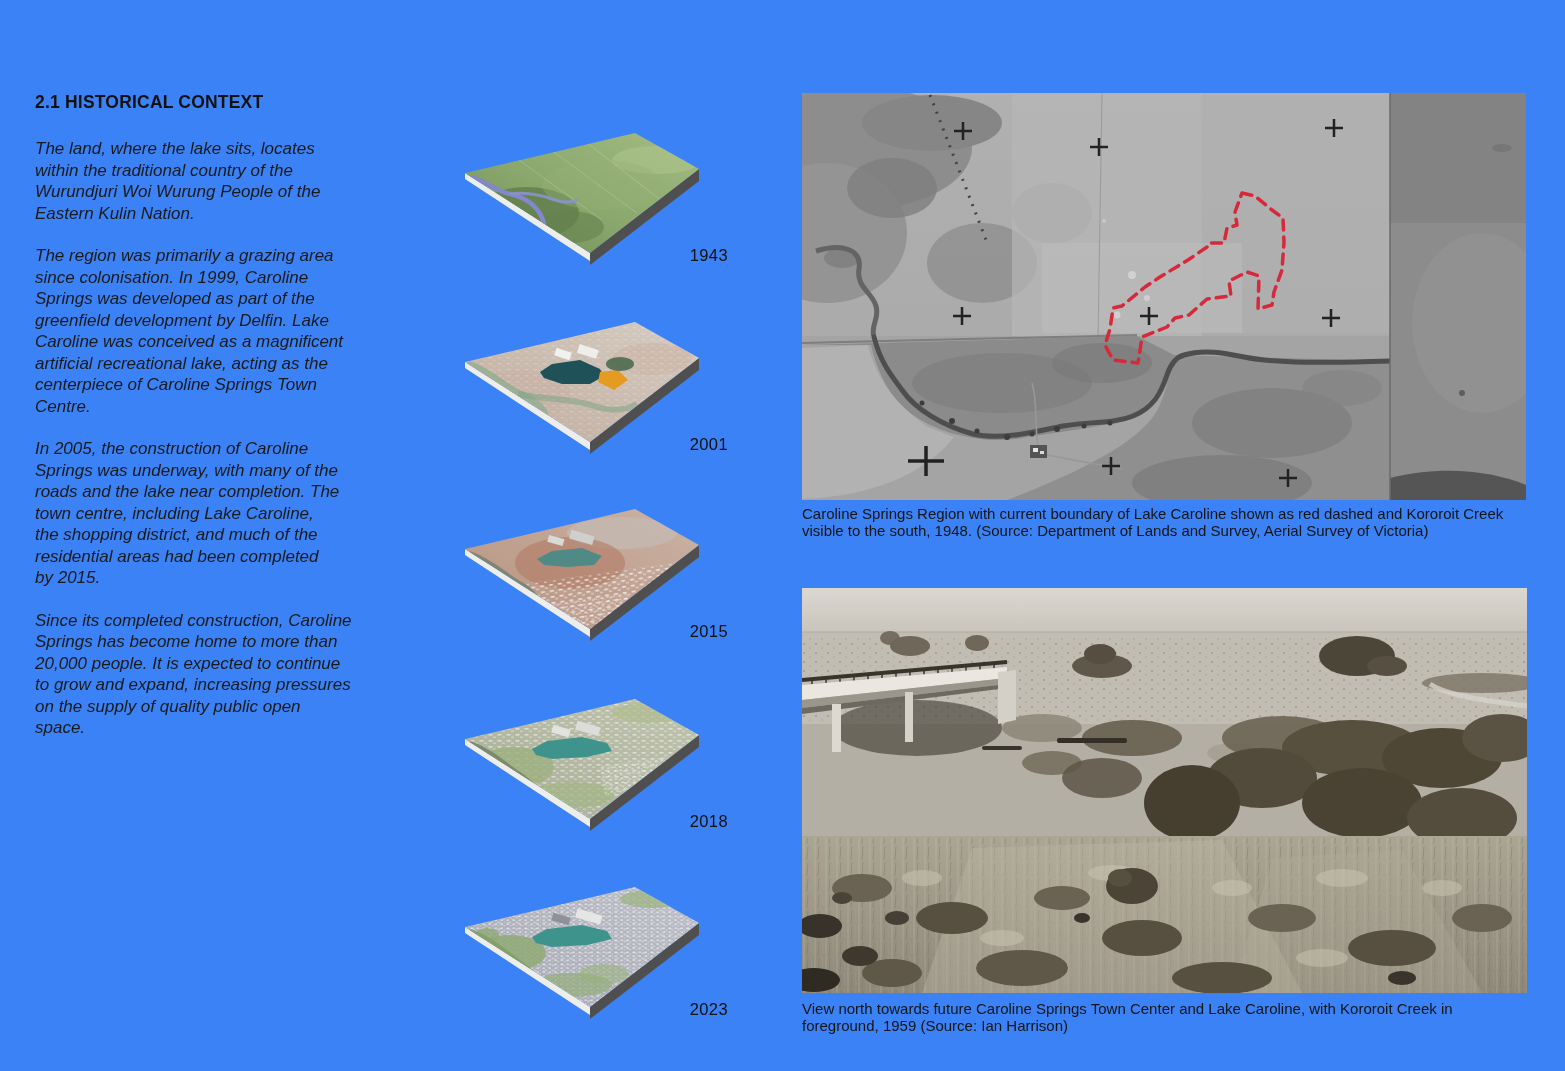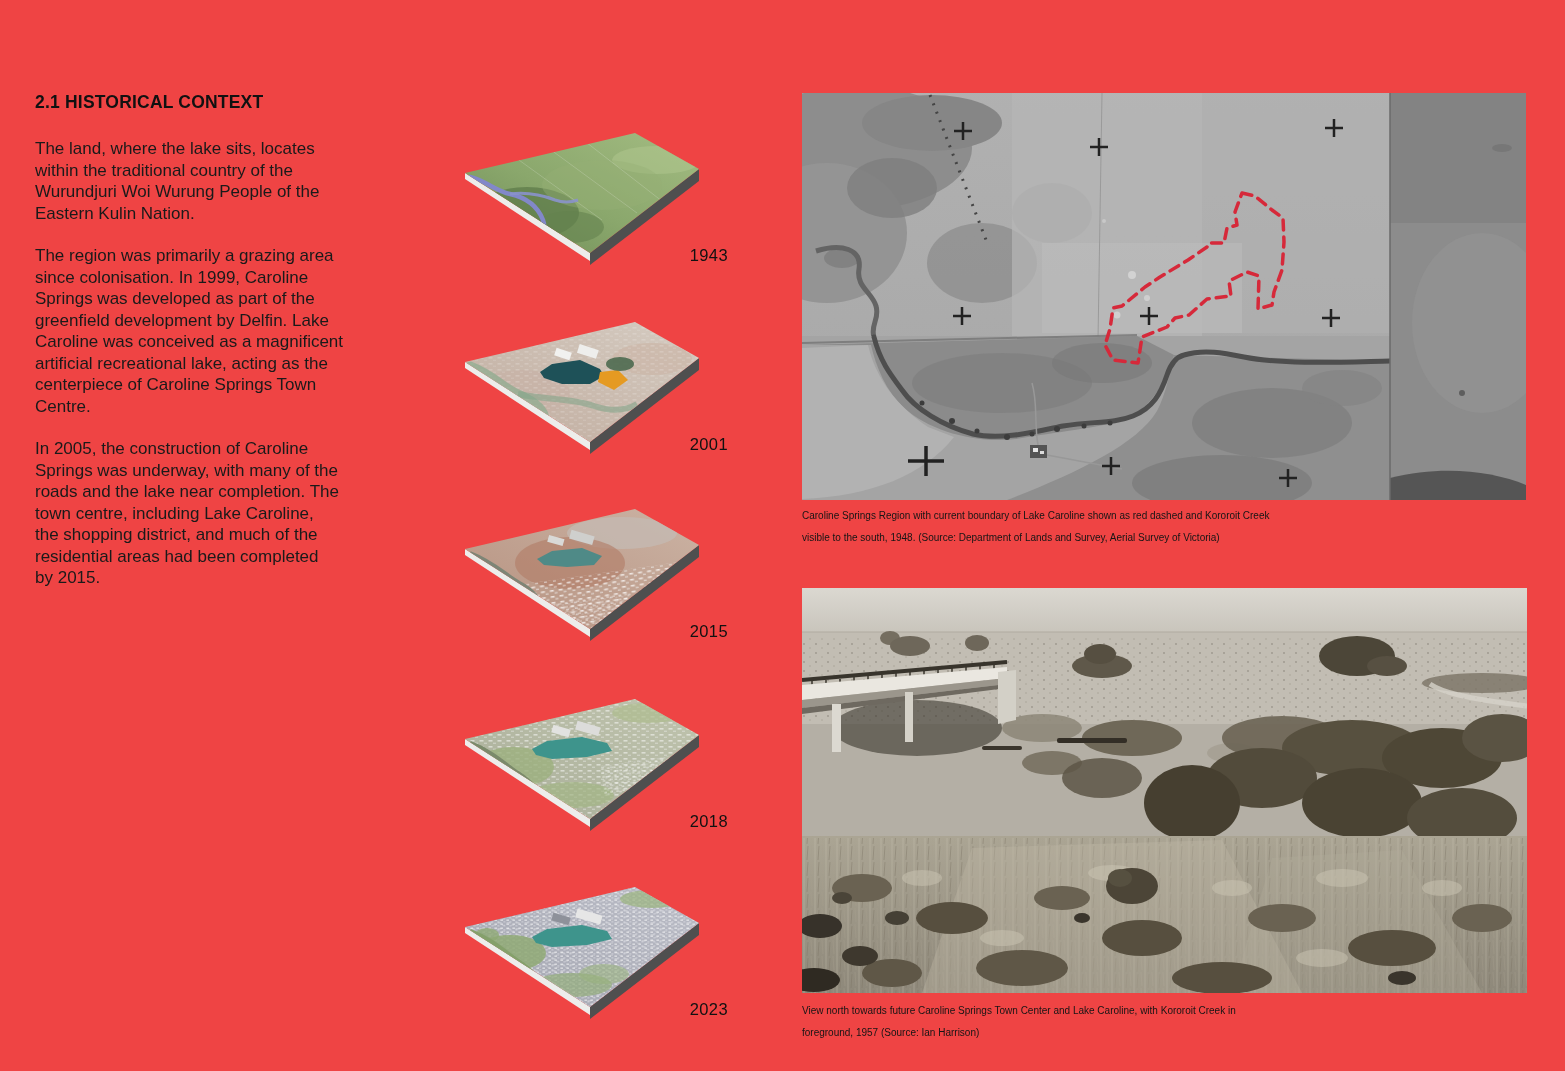--- a/index.html
+++ b/index.html
@@ -1,26 +1,26 @@
 <!DOCTYPE html>
 <html><head>
 <meta charset="utf-8">
 <style>
   html,body{margin:0;padding:0;background:#ffffff;}
-  .page{position:relative;width:1565px;height:1071px;background:#ef4444;overflow:hidden;
+  .page{position:relative;width:1565px;height:1071px;background:#3b82f6;overflow:hidden;
         font-family:"Liberation Sans","DejaVu Sans",sans-serif;color:#1a1a1a;}
   .text-col{position:absolute;left:35px;top:92px;width:362px;}
   .heading{font-size:17.5px;font-weight:bold;letter-spacing:.2px;margin:0 0 25px 0;color:#111;}
-  .para{font-size:17px;line-height:21.5px;margin:0 0 21px 0;white-space:pre-line;}
+  .para{font-size:17px;line-height:21.5px;margin:0 0 21px 0;white-space:pre-line;font-style:italic;}
   .map-fig{position:absolute;left:452px;width:290px;height:142px;}
   .map-fig svg{position:absolute;left:0;top:0;display:block;}
   .year{position:absolute;right:14px;bottom:2px;font-size:16.5px;letter-spacing:.4px;color:#111;}
   .photo-fig{position:absolute;left:802px;}
   .photo-fig svg{display:block;}
-  .caption{position:absolute;left:802px;width:735px;font-size:10px;line-height:22px;
+  .caption{position:absolute;left:802px;width:735px;font-size:15px;line-height:17px;
            white-space:pre-line;color:#151515;}
 </style>
 </head>
 <body>
 
 <svg width="0" height="0" style="position:absolute" aria-hidden="true">
   <defs>
     <pattern id="urb" width="9" height="6" patternUnits="userSpaceOnUse">
       <rect x="0.5" y="1" width="4" height="1.6" fill="#ffffff" opacity=".9"></rect>
       <rect x="5" y="3.6" width="3" height="1.4" fill="#f2f2f2" opacity=".7"></rect>
@@ -57,20 +57,26 @@
 artificial recreational lake, acting as the
 centerpiece of Caroline Springs Town
 Centre.</p>
     <p class="para">In 2005, the construction of Caroline
 Springs was underway, with many of the
 roads and the lake near completion. The
 town centre, including Lake Caroline,
 the shopping district, and much of the
 residential areas had been completed
 by 2015.</p>
+    <p class="para">Since its completed construction, Caroline
+Springs has become home to more than
+20,000 people. It is expected to continue
+to grow and expand, increasing pressures
+on the supply of quality public open
+space.</p>
   </div>
 
   <div class="map-fig" style="top:125px">
     <svg width="260" height="145" viewBox="0 0 260 145">
       <defs>
         <linearGradient id="g48" x1="1" y1="0" x2="0" y2="1">
           <stop offset="0" stop-color="#a3bc82"></stop>
             <stop offset=".55" stop-color="#8aa76c"></stop>
             <stop offset="1" stop-color="#6d8a55"></stop>
         </linearGradient>
@@ -394,15 +400,15 @@
         <ellipse cx="58" cy="368" rx="18" ry="10" fill="#3e382e"></ellipse>
         <ellipse cx="12" cy="392" rx="26" ry="12" fill="#2f2a22"></ellipse>
         <ellipse cx="95" cy="330" rx="12" ry="7" fill="#454035"></ellipse>
         <ellipse cx="40" cy="310" rx="10" ry="6" fill="#4a4438"></ellipse>
         <ellipse cx="280" cy="330" rx="8" ry="5" fill="#3a352c"></ellipse>
         <ellipse cx="600" cy="390" rx="14" ry="7" fill="#3a352c"></ellipse>
       </g>
     </svg>
   </div>
   <div class="caption" style="top:1000px">View north towards future Caroline Springs Town Center and Lake Caroline, with Kororoit Creek in
-foreground, 1957 (Source: Ian Harrison)</div>
+foreground, 1959 (Source: Ian Harrison)</div>
 
 </div>
 
 </body></html>

